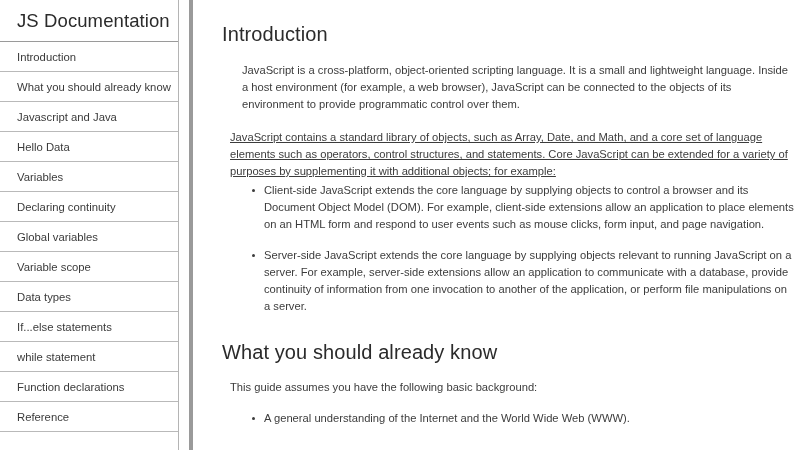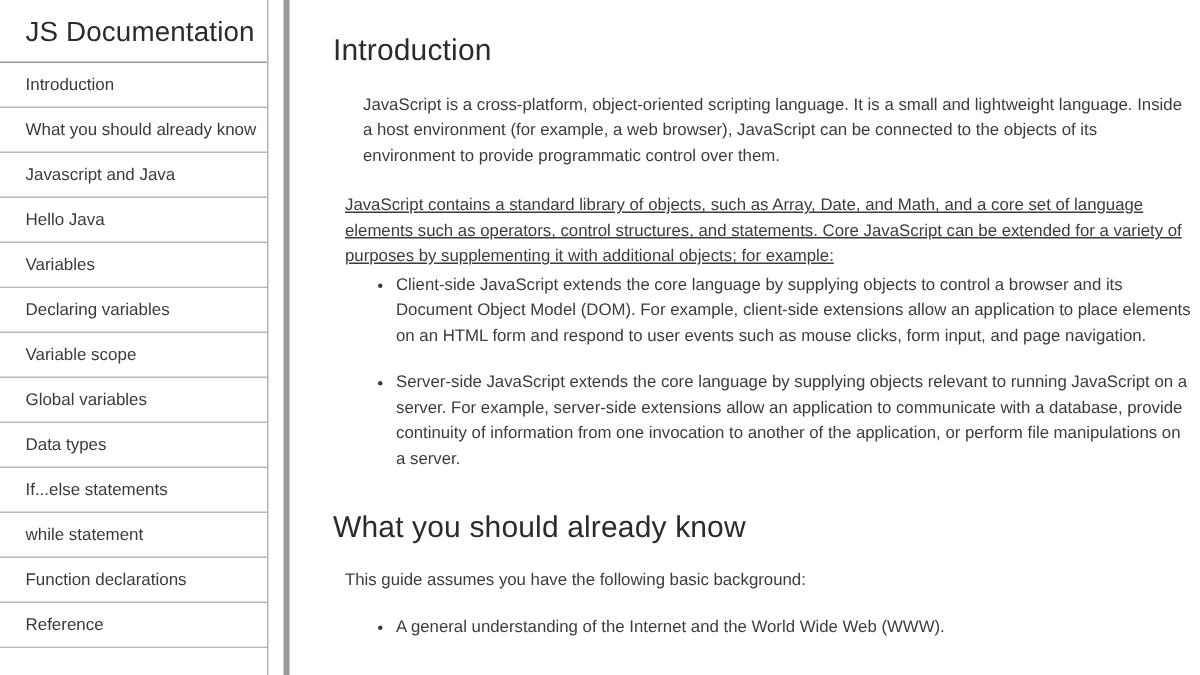--- a/index.html
+++ b/index.html
@@ -142,33 +142,33 @@
       <li class="nav-item">
         <span>Introduction</span>
       </li>
       <li class="nav-item">
         <span>What you should already know</span>
       </li>
       <li class="nav-item">
         <span>Javascript and Java</span>
       </li>
       <li class="nav-item">
-        <span>Hello Java</span>
+        <span>Hello Data</span>
       </li>
       <li class="nav-item">
         <span>Variables</span>
       </li>
       <li class="nav-item">
-        <span>Declaring variables</span>
+        <span>Declaring continuity</span>
+      </li>
+      <li class="nav-item">
+        <span>Global variables</span>
       </li>
       <li class="nav-item">
         <span>Variable scope</span>
-      </li>
-      <li class="nav-item">
-        <span>Global variables</span>
       </li>
       <li class="nav-item">
         <span>Data types</span>
       </li>
       <li class="nav-item">
         <span>If...else statements</span>
       </li>
       <li class="nav-item">
         <span>while statement</span>
       </li>

